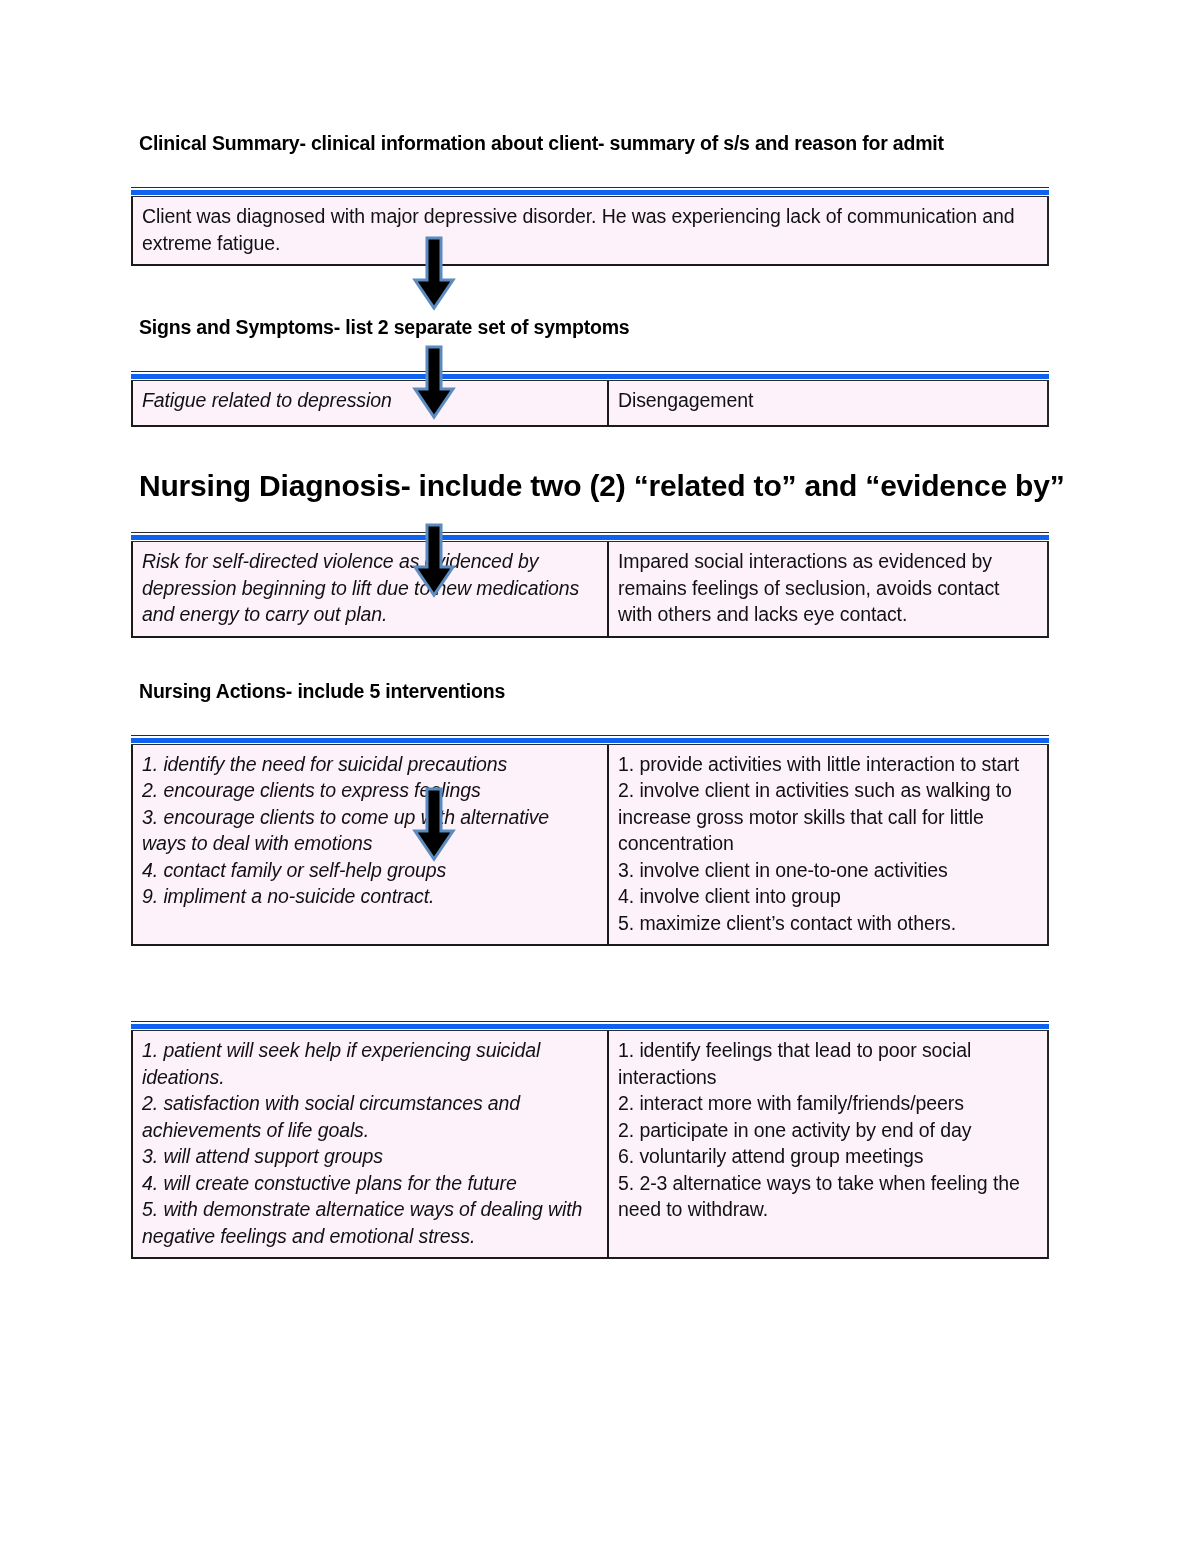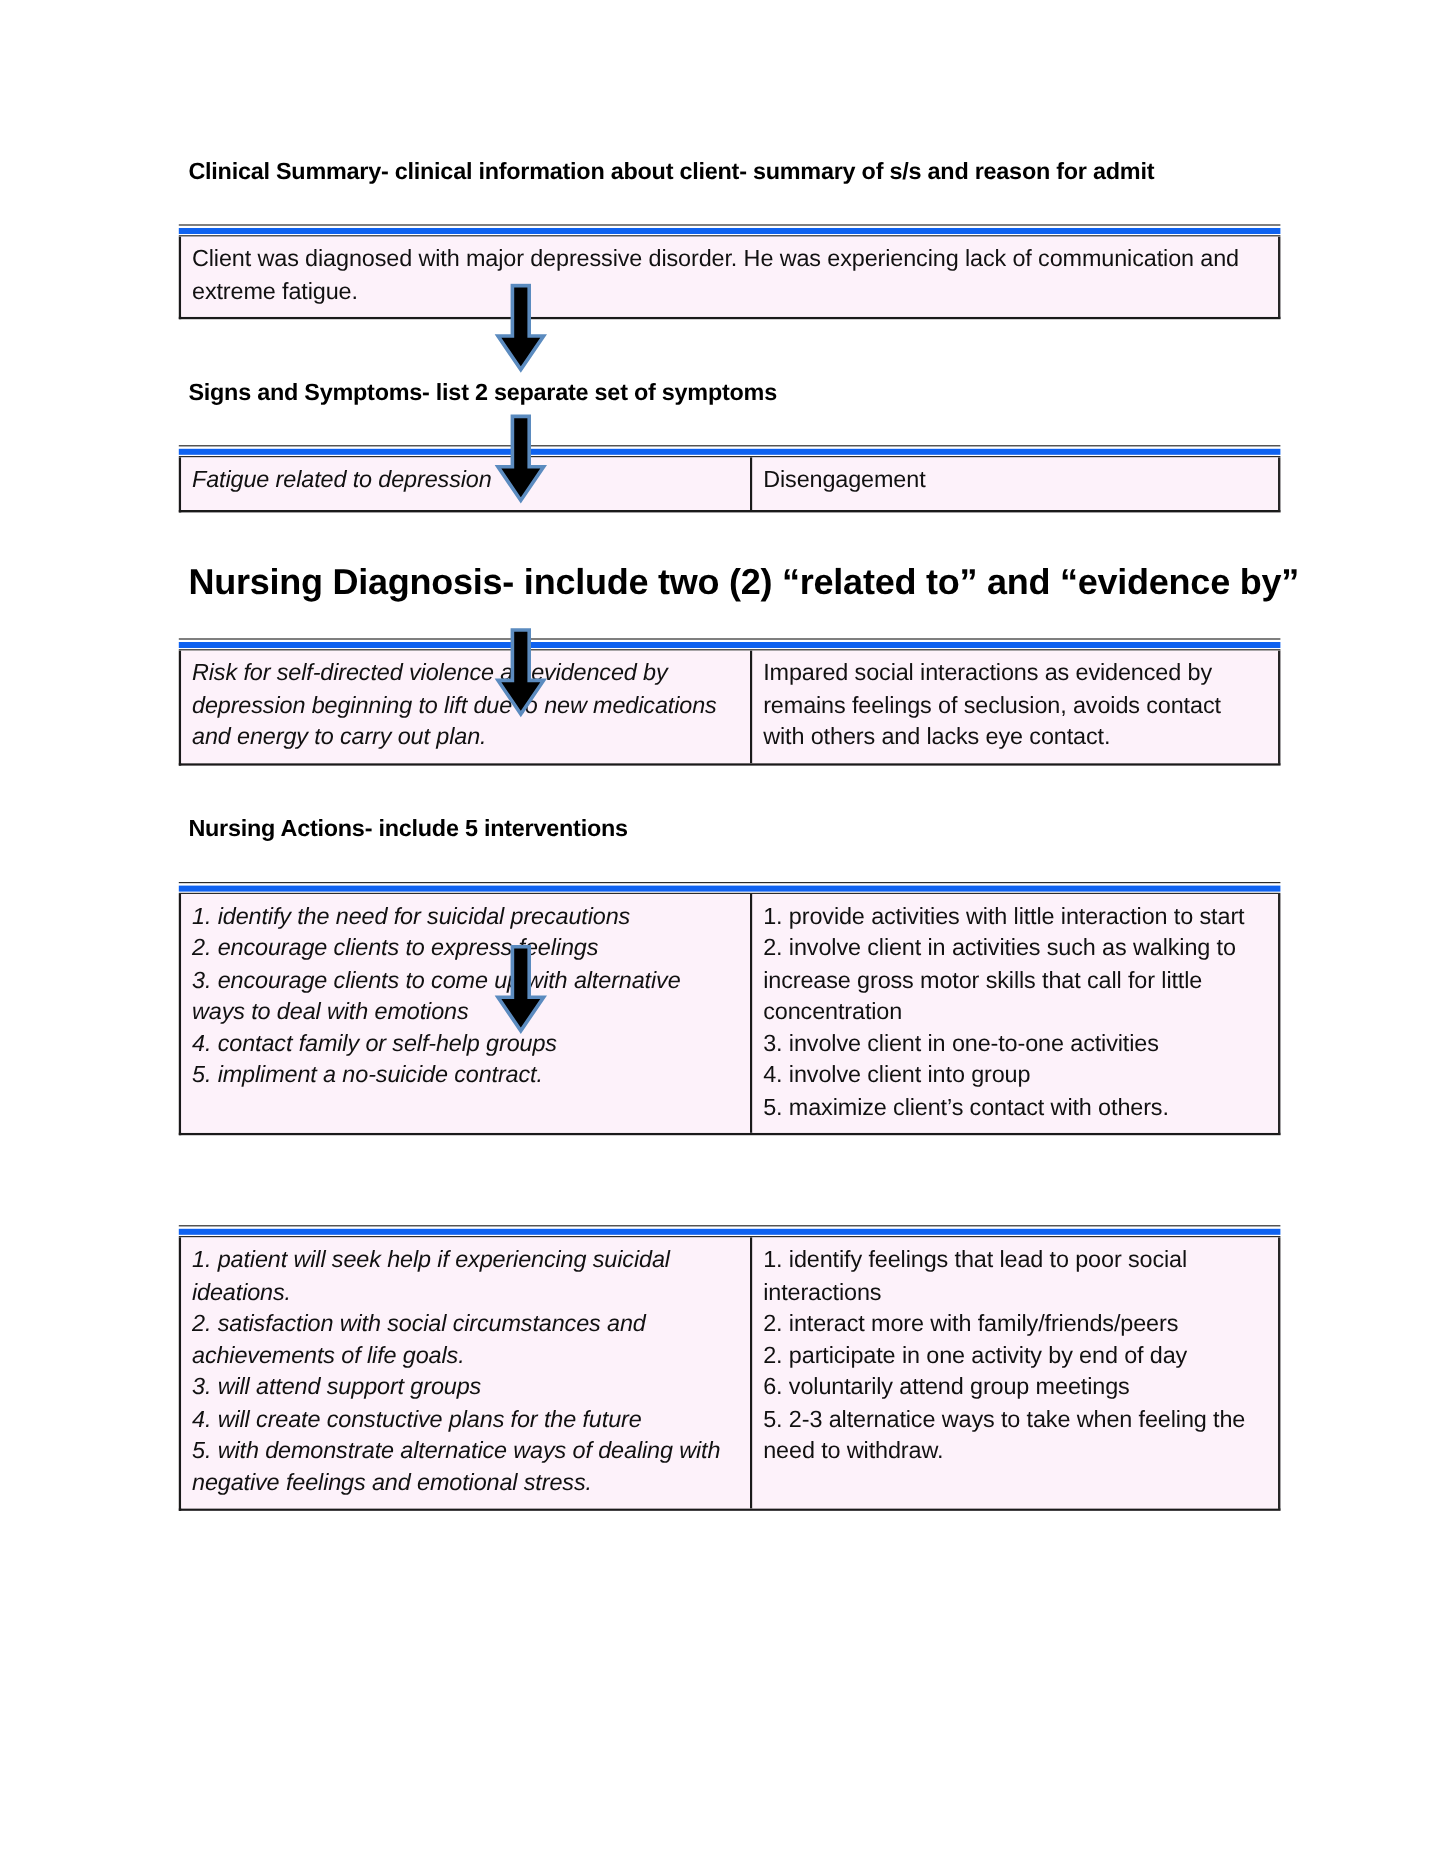--- a/index.html
+++ b/index.html
@@ -19,21 +19,21 @@
   .page {
     position: absolute;
     left: 0; top: 0;
     width: 1200px;
     height: 1553px;
   }
 
   
   .content {
     position: absolute;
-    left: 149px;
+    left: 131px;
     top: 130px;
     width: 918px;
   }
 
   
   .heading {
     font-weight: bold;
     font-size: 19.5px;
     line-height: 26px;
     letter-spacing: -0.2px;
@@ -198,21 +198,21 @@
       <div class="tbl-wrap">
         <div class="rule-top"></div>
         <table class="tbl">
           <tbody>
               <tr>
             <td class="left-col">
               <span class="cell-para">1. identify the need for suicidal precautions</span>
               <span class="cell-para">2. encourage clients to express feelings</span>
               <span class="cell-para">3. encourage clients to come up with alternative ways to deal with emotions</span>
               <span class="cell-para">4. contact family or self-help groups</span>
-              <span class="cell-para">5. impliment a no-suicide contract.</span>
+              <span class="cell-para">9. impliment a no-suicide contract.</span>
             </td>
             <td class="right-col">
               <span class="cell-para">1. provide activities with little interaction to start</span>
               <span class="cell-para">2. involve client in activities such as walking to increase gross motor skills that call for little concentration</span>
               <span class="cell-para">3. involve client in one-to-one activities</span>
               <span class="cell-para">4. involve client into group</span>
               <span class="cell-para">5. maximize client’s contact with others.</span>
             </td>
           </tr>
         </tbody>

